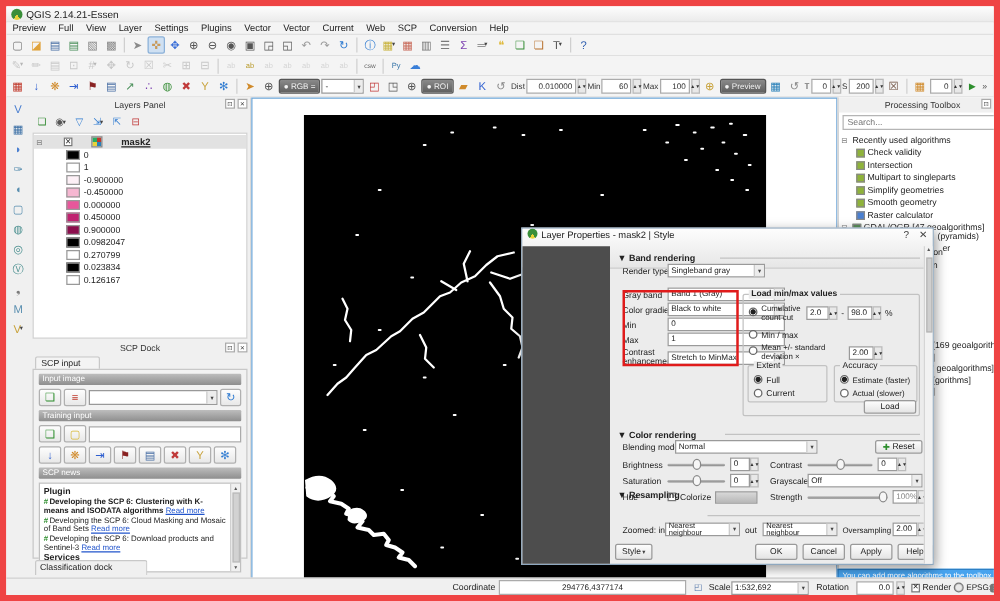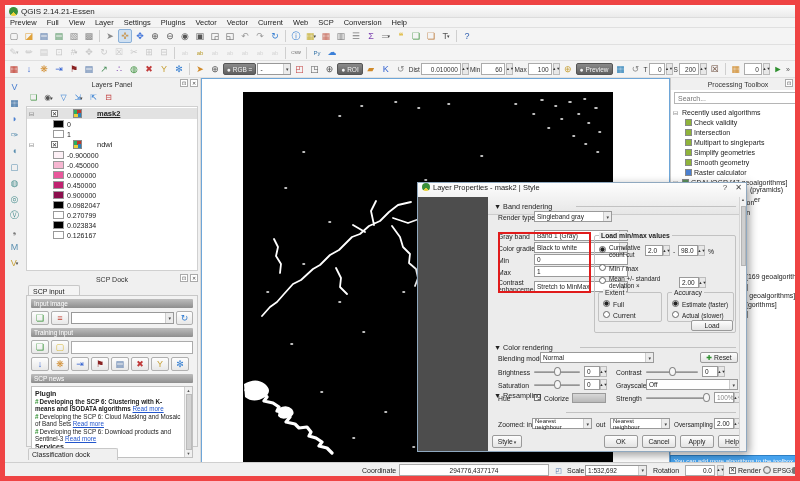--- a/index.html
+++ b/index.html
@@ -95,21 +95,21 @@
   
   .dialog { position:absolute; left:412px; top:177px; width:330px; height:270px; background:#ececec;
             border:1px solid #8fa8bf; box-shadow:2px 3px 9px rgba(0,0,0,.4); z-index:5; }
   .dlg-title { height:32px; background:linear-gradient(#fdfdfd,#e6e6e6); border-bottom:1px solid #ccc;
                display:flex; align-items:flex-start; gap:3px; padding:0 4px; font-size:7.5px; }
   .dlg-x { margin-left:auto; display:flex; gap:8px; font-size:8px; color:#444; }
   .dlg-side { position:absolute; left:0; top:14px; width:70px; bottom:0; background:#4d4d4d; }
   .dlg-body { position:absolute; left:70px; top:14px; right:0; bottom:0; overflow:hidden; }
   .abs { position:absolute; }
   .dl { font-size:6.8px; color:#222; line-height:7.2px; }
-  .dhead { font-size:7.2px; font-weight:normal; }
+  .dhead { font-size:7.2px; font-weight:bold; }
   .dcombo { height:11px; border:1px solid #9a9a9a; background:#fff; display:flex; align-items:center;
             padding-left:2px; font-size:6.5px; }
   .dcombo .ca { margin-left:auto; height:100%; display:flex; align-items:center; padding:0 2px;
                 border-left:1px solid #ccc; background:#ececec; font-size:5px; color:#444; }
   .dinput { height:11px; border:1px solid #9a9a9a; background:#fff; font-size:6.5px; display:flex; align-items:center; padding:0 2px; }
   .dspin { display:flex; }
   .dspin .spin { height:11px; }
   .gbox { position:absolute; border:1px solid #c2c2c2; border-radius:2px; }
   .gtitle { position:absolute; top:-4px; left:4px; background:#ececec; padding:0 2px; font-size:6.8px; font-weight:bold; }
   .gtitle2 { position:absolute; top:-4px; left:4px; background:#ececec; padding:0 2px; font-size:6.8px; }
@@ -309,26 +309,20 @@
           <span class="lname">mask2</span>
         </div>
         <div class="lgrow">
           <span class="sw" style="background: rgb(0, 0, 0);"></span>
           <span>0</span>
         </div>
         <div class="lgrow">
           <span class="sw" style="background: rgb(255, 255, 255);"></span>
           <span>1</span>
         </div>
-        <div class="lrow">
-          <span class="exp">⊟</span>
-          <span class="cb">✕</span>
-          <span class="licon"></span>
-          <span class="lname">ndwi</span>
-        </div>
         <div class="lgrow">
           <span class="sw" style="background: rgb(253, 240, 246);"></span>
           <span>-0.900000</span>
         </div>
         <div class="lgrow">
           <span class="sw" style="background: rgb(246, 182, 209);"></span>
           <span>-0.450000</span>
         </div>
         <div class="lgrow">
           <span class="sw" style="background: rgb(232, 87, 155);"></span>

